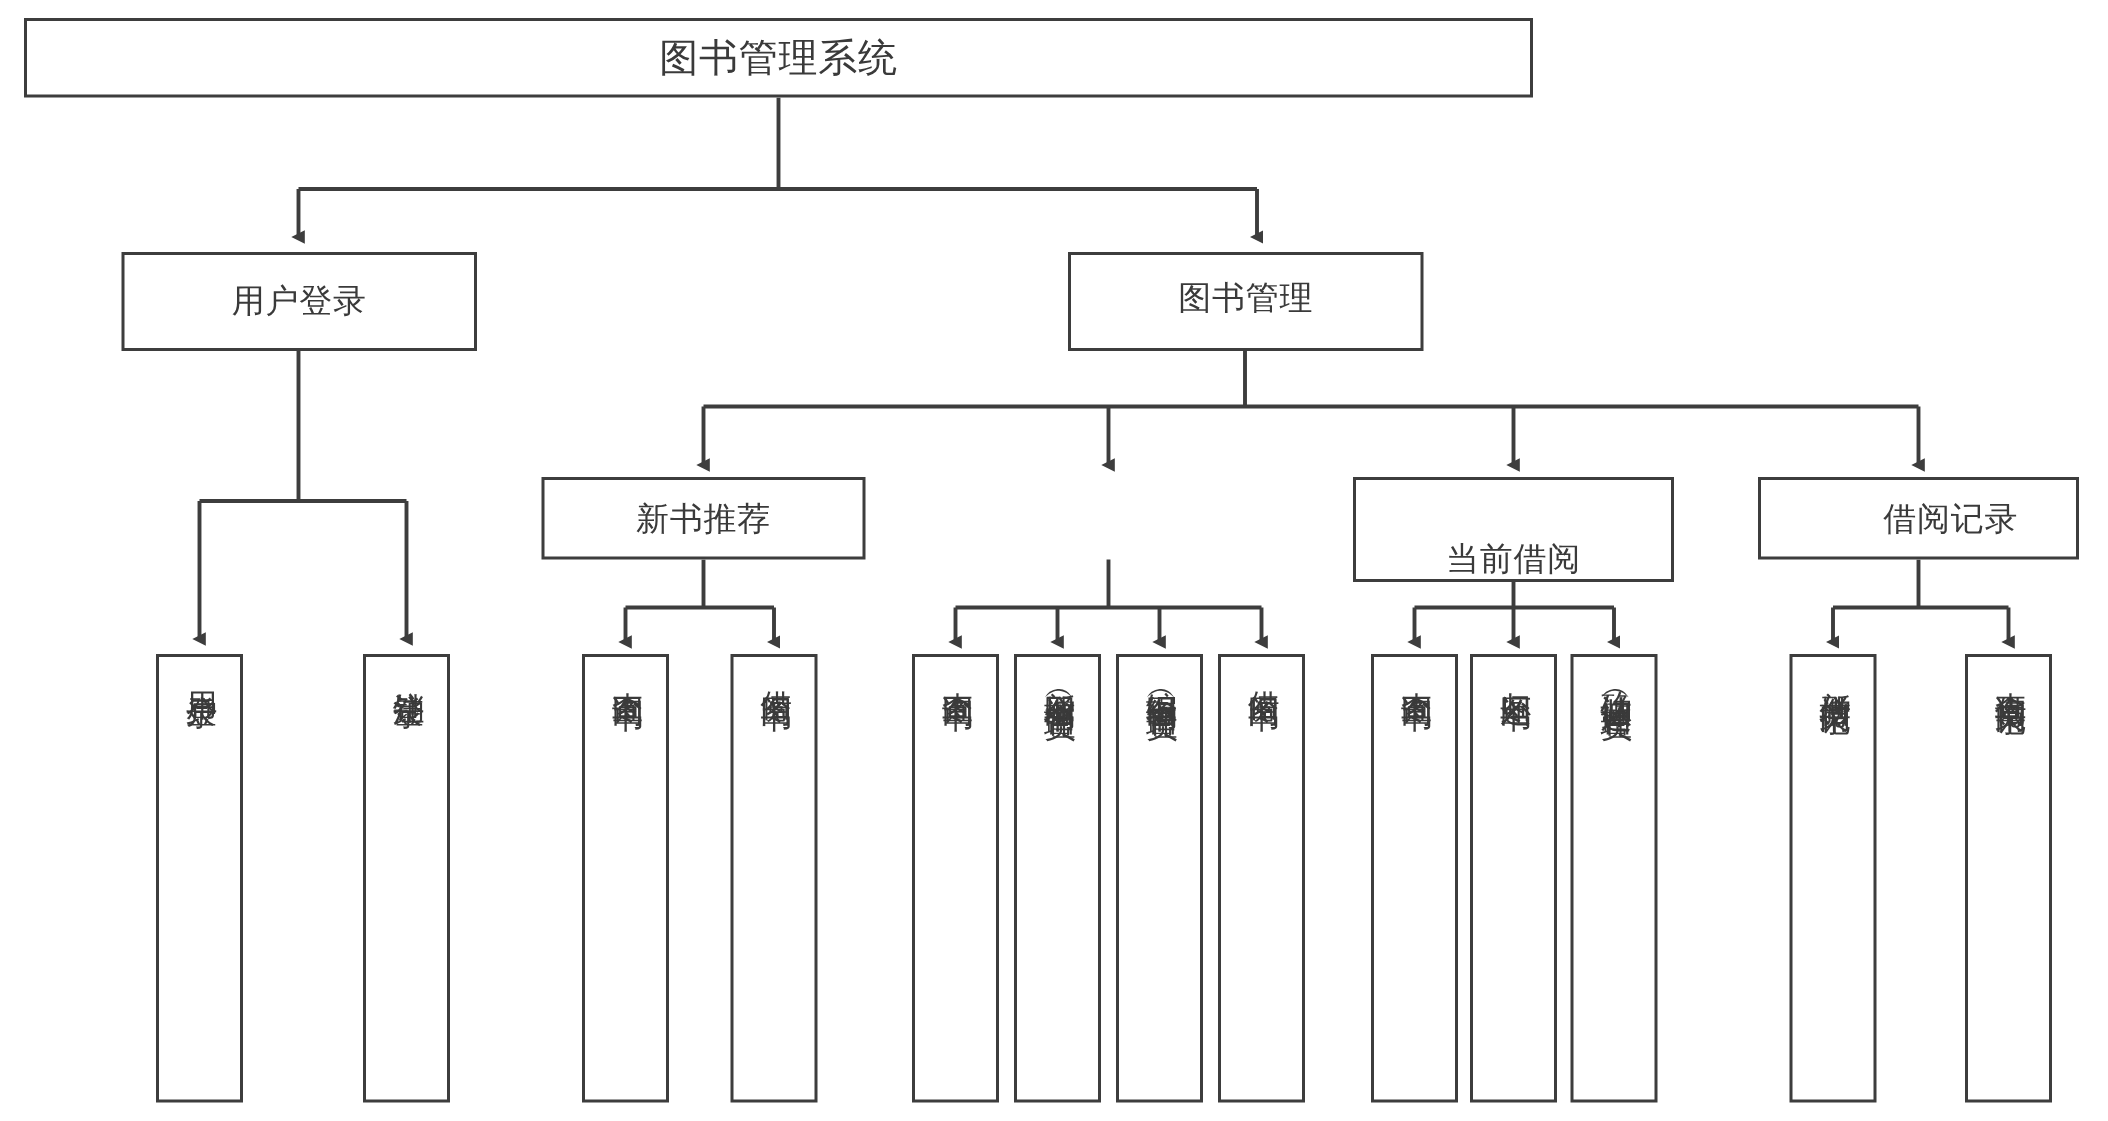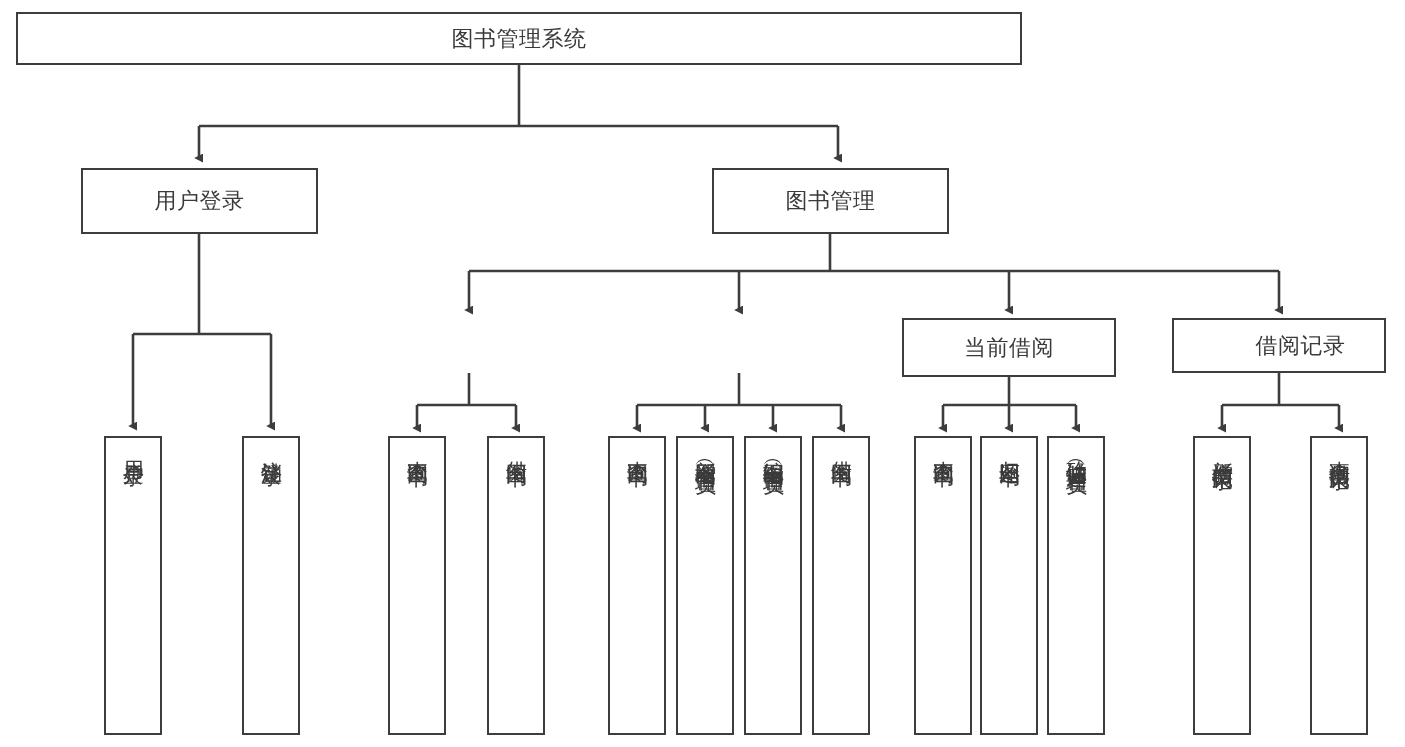--- a/index.html
+++ b/index.html
@@ -41,21 +41,21 @@
     text-align: center;
     line-height: 1.18;
     color: #3a3a3a;
   }
   .node.horizontal .node-label {
     font-size: 22px;
     letter-spacing: 0.5px;
     white-space: nowrap;
   }
   .node.root .node-label {
-    font-size: 22px;
+    font-size: 26px;
   }
   .node.leaf {
     align-items: flex-start;
     padding-top: 6px;
   }
   .node.leaf .node-label {
     writing-mode: vertical-rl;
     text-orientation: upright;
     font-size: 21px;
     line-height: 1.28;
@@ -142,27 +142,30 @@
   </svg>
 
   <div class="node root horizontal" style="left:16px; top:12px; width:1006px; height:53px;">
     <span class="node-label">图书管理系统</span>
   </div>
 
   <div class="node horizontal" style="left:81px; top:168px; width:237px; height:66px;">
     <span class="node-label">用户登录</span>
   </div>
 
-  <div class="node horizontal" style="left:712px; top:168px; width:237px; height:66px;">
+  <div class="node horizontal" style="left:712px; top:168px; width:237px; height:66px;font-family:Liberation Mono, monospace;">
     <span class="node-label">图书管理</span>
   </div>
 
-
-
-  <div class="node horizontal" style="left:902px; top:318px; width:214px; height:59px;">
+  <div class="node horizontal" style="left:361px; top:318px; width:216px; height:55px;">
+    <span class="node-label">新书推荐</span>
+  </div>
+
+
+  <div class="node horizontal" style="left:902px; top:318px; width:214px; height:70px;align-items:flex-end;">
     <span class="node-label">当前借阅</span>
   </div>
 
   <div class="node horizontal" style="left:1172px; top:318px; width:214px; height:55px;padding-left:43px;">
     <span class="node-label">借阅记录</span>
   </div>
 
   <div class="node leaf" style="left:104px; top:436px; width:58px; height:299px;">
     <span class="node-label">用户登录</span>
   </div>

